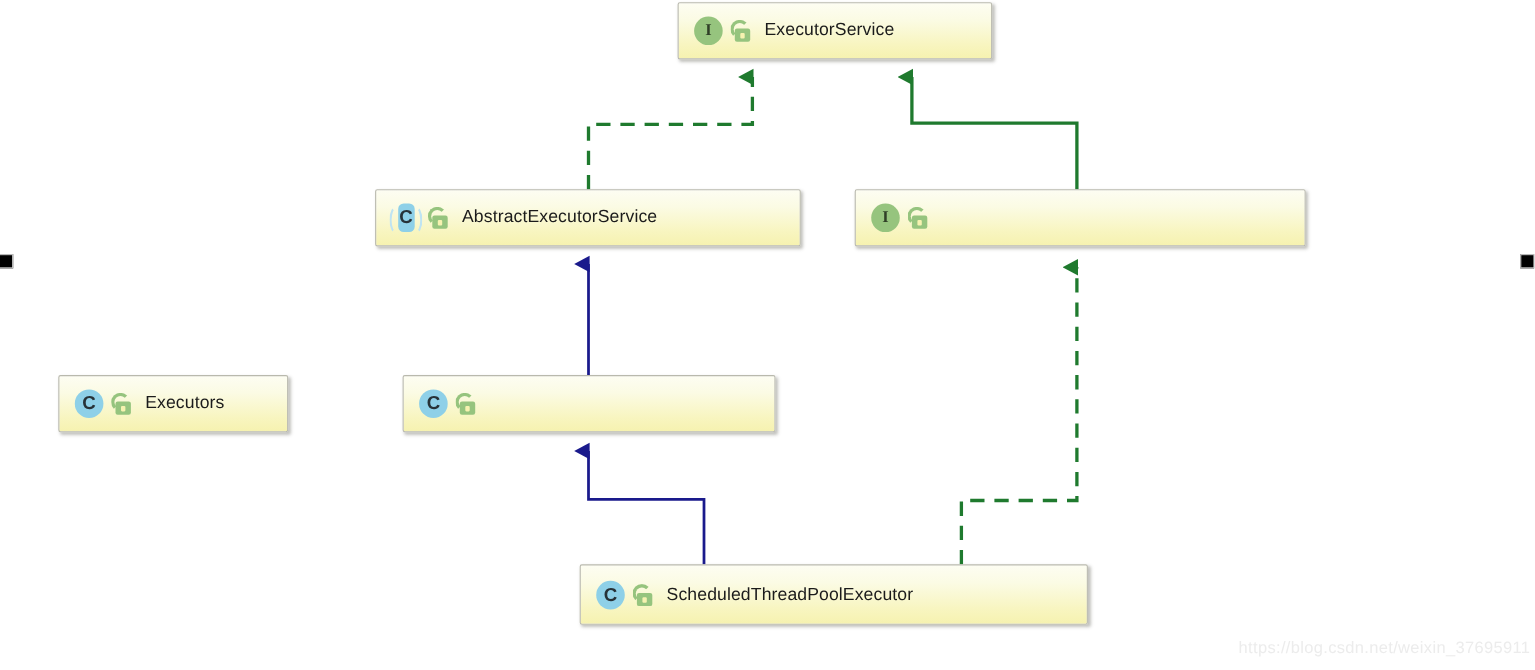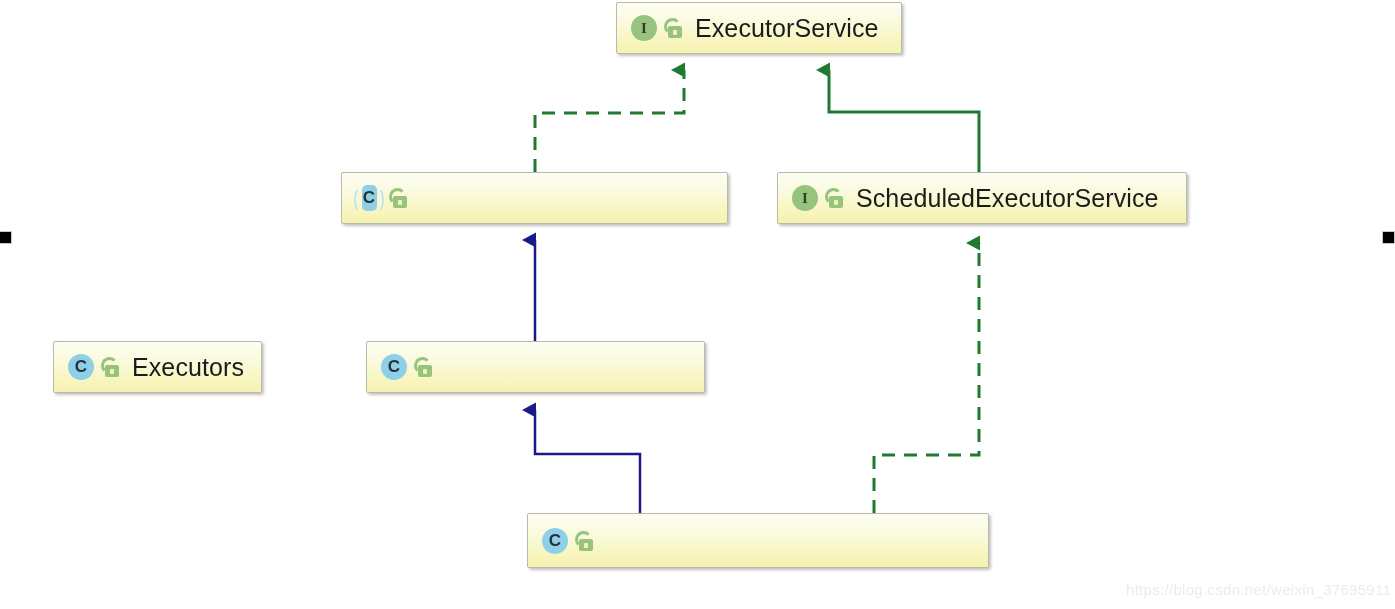--- a/index.html
+++ b/index.html
@@ -30,21 +30,21 @@
     display: flex;
     align-items: center;
     background: linear-gradient(to bottom, #fdfdf2 0%, #fbfbe4 30%, #f8f5c0 75%, #f6f2b0 100%);
     border: 1px solid #b9b9ad;
     border-radius: 2px;
     box-shadow: 2px 2px 3px rgba(120,120,110,0.45);
     padding: 0 14px 0 12px;
     z-index: 5;
   }
   .node-label {
-    font-size: 25px;
+    font-size: 16px;
     color: #1b1b1b;
     letter-spacing: 0.1px;
     white-space: nowrap;
     font-family: "Liberation Sans", "DejaVu Sans", sans-serif;
   }
   .kind-icon {
     width: 30px;
     height: 30px;
     flex: 0 0 30px;
     position: relative;
@@ -230,32 +230,32 @@
     <span class="kind-icon abstract-clazz">
       <span class="arc-l"></span>
         <span class="arc-r"></span>
       <span class="glyph">C</span>
     </span>
     <span class="vis-icon">
       <span class="shackle"></span>
         <span class="body"></span>
         <span class="keyhole"></span>
     </span>
+    <span class="node-label">AbstractExecutorService</span>
   </div>
 
   <div class="node" style="left:777px; top:172px; width:410px; height:52px;">
     <span class="kind-icon interface">
       <span class="glyph">I</span>
     </span>
     <span class="vis-icon">
       <span class="shackle"></span>
         <span class="body"></span>
         <span class="keyhole"></span>
     </span>
-    <span class="node-label">ScheduledExecutorService</span>
   </div>
 
   <div class="node" style="left:53px; top:341px; width:209px; height:52px;">
     <span class="kind-icon clazz">
       <span class="glyph">C</span>
     </span>
     <span class="vis-icon">
       <span class="shackle"></span>
         <span class="body"></span>
         <span class="keyhole"></span>
@@ -276,20 +276,21 @@
 
   <div class="node" style="left:527px; top:513px; width:462px; height:55px;">
     <span class="kind-icon clazz">
       <span class="glyph">C</span>
     </span>
     <span class="vis-icon">
       <span class="shackle"></span>
         <span class="body"></span>
         <span class="keyhole"></span>
     </span>
+    <span class="node-label">ScheduledThreadPoolExecutor</span>
   </div>
 
   <div class="handle" style="left:-1px; top:231px;"></div>
   <div class="handle" style="left:1382px; top:231px;"></div>
 
   <div class="watermark" style="left:1126px; top:581px;">https://blog.csdn.net/weixin_37695911</div>
 
 </div>
 
 </body></html>

